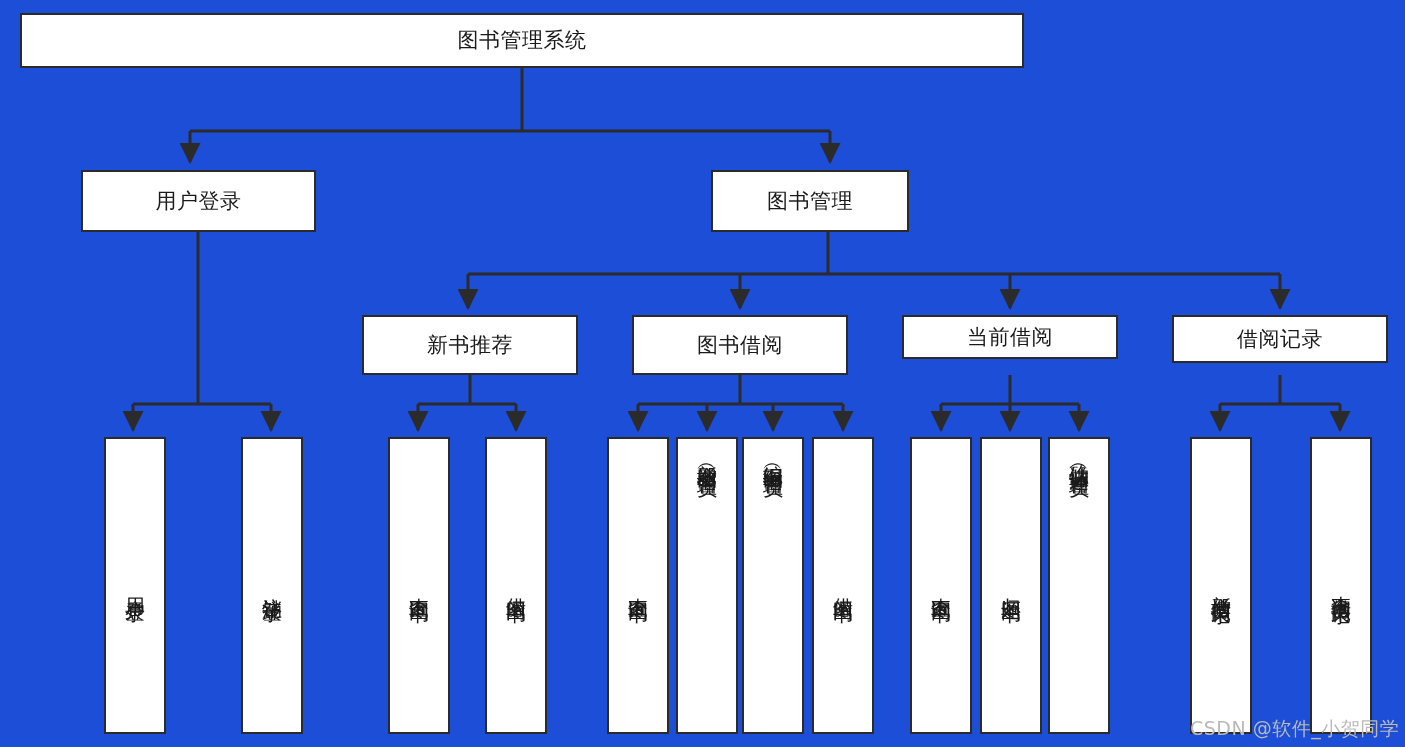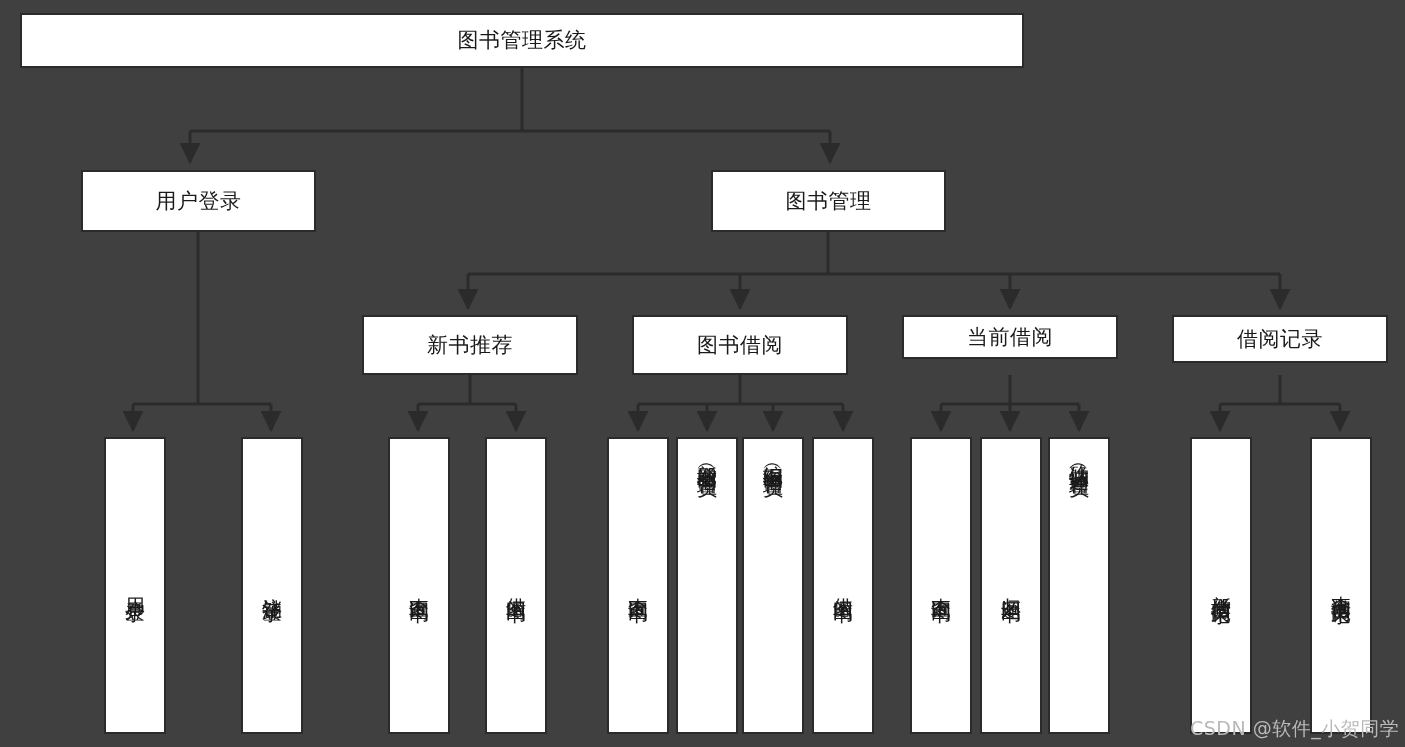--- a/index.html
+++ b/index.html
@@ -8,21 +8,21 @@
     padding: 0;
     background: #ffffff;
   }
   body {
     font-family: "DejaVu Sans", "Liberation Sans", sans-serif;
   }
   #canvas {
     position: relative;
     width: 1405px;
     height: 747px;
-    background: #404040;
+    background: #1d4ed8;
     overflow: hidden;
   }
   svg.edges {
     position: absolute;
     left: 0;
     top: 0;
     width: 1405px;
     height: 747px;
     pointer-events: none;
   }
@@ -128,21 +128,21 @@
     </g>
   </svg>
 
   <div class="node h" style="left:20px; top:13px; width:1004px; height:55px;">
     <span class="label">图书管理系统</span>
   </div>
 
   <div class="node h" style="left:81px; top:170px; width:235px; height:62px;">
     <span class="label">用户登录</span>
   </div>
-  <div class="node h" style="left:711px; top:170px; width:235px; height:62px;">
+  <div class="node h" style="left:711px; top:170px; width:198px; height:62px;">
     <span class="label">图书管理</span>
   </div>
 
   <div class="node h" style="left:632px; top:315px; width:216px; height:60px;">
     <span class="label">图书借阅</span>
   </div>
   <div class="node h" style="left:362px; top:315px; width:216px; height:60px;">
     <span class="label">新书推荐</span>
   </div>
   <div class="node h" style="left:902px; top:315px; width:216px; height:44px;">

